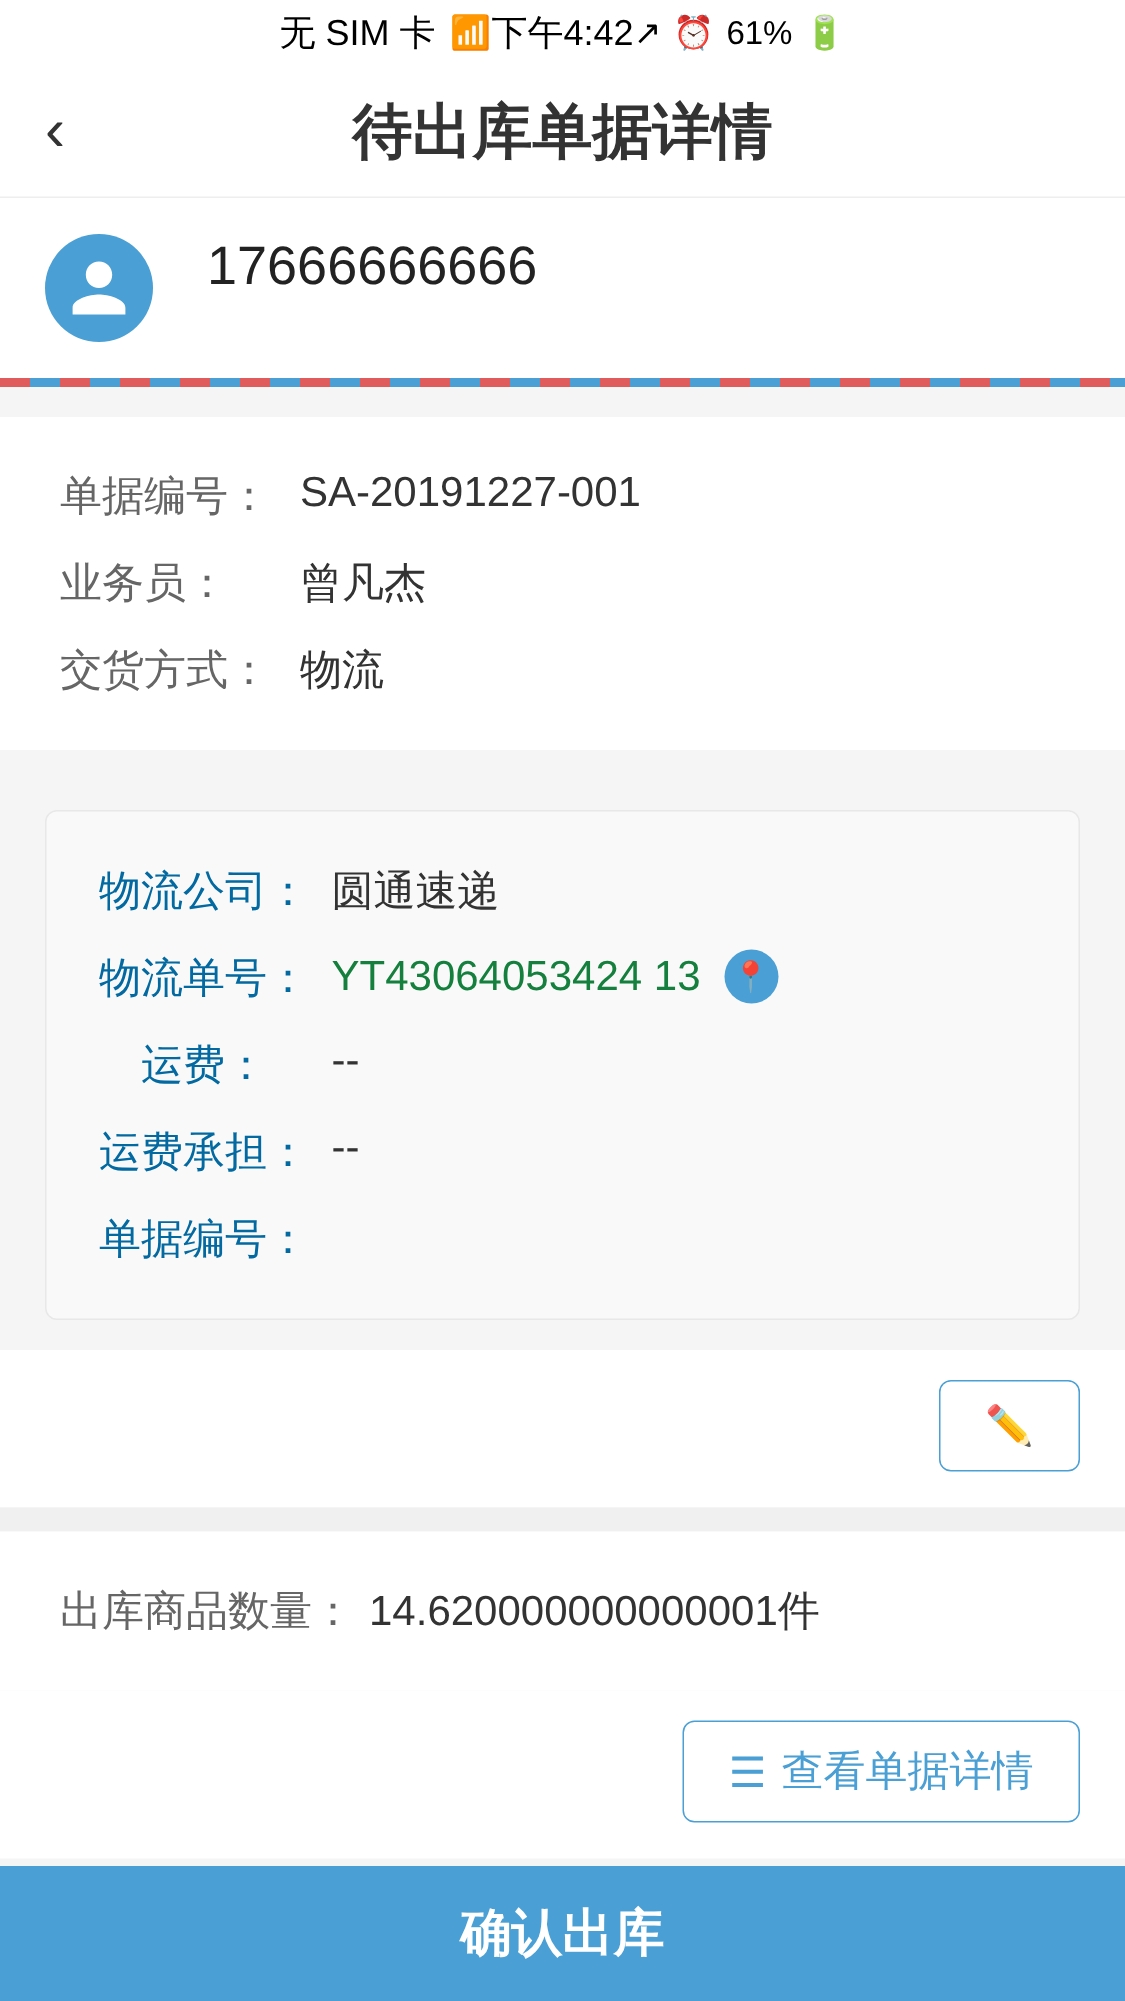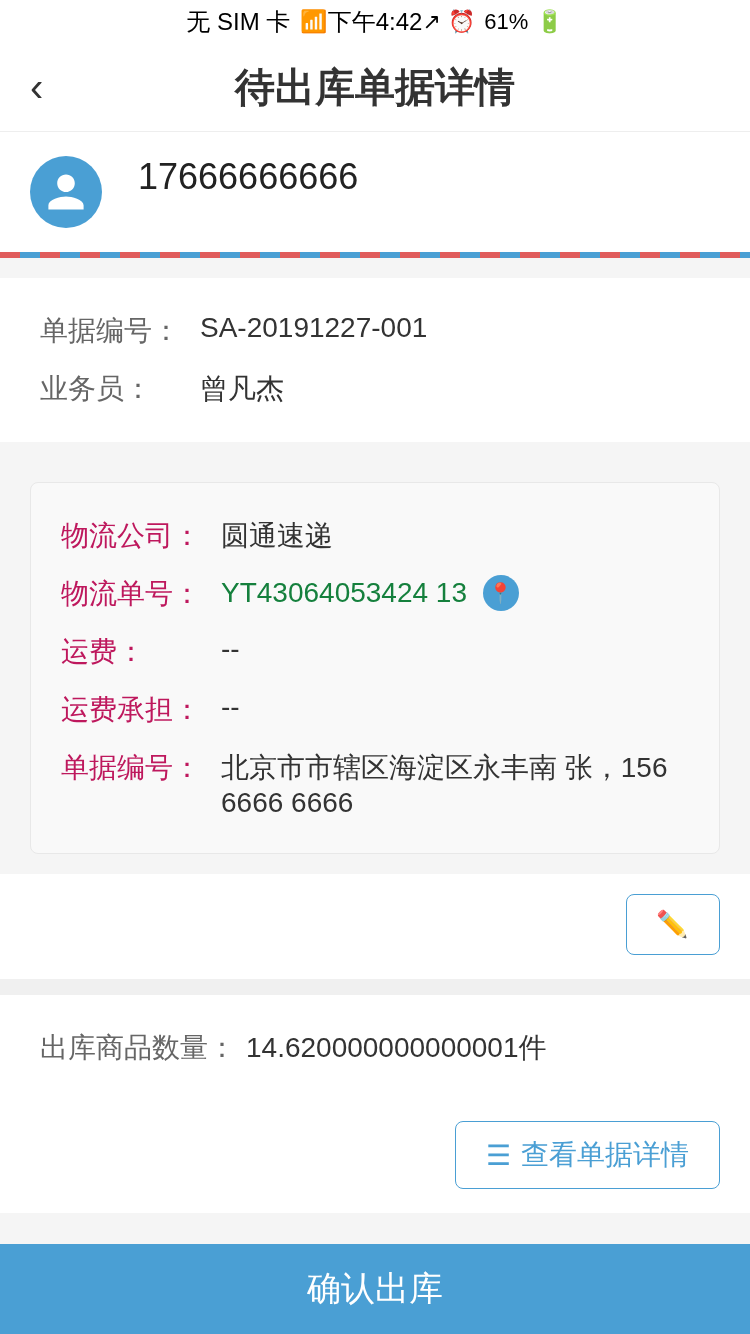--- a/index.html
+++ b/index.html
@@ -121,23 +121,23 @@
       margin: 20px 30px;
       padding: 24px 30px;
     }
     .logistics-row {
       display: flex;
       align-items: flex-start;
       padding: 10px 0;
       font-size: 28px;
     }
     .logistics-label {
-      color: #be185d;
+      color: #0369a1;
       min-width: 160px;
-      text-align: left;
+      text-align: center;
       padding-right: 10px;
       flex-shrink: 0;
     }
     .logistics-value {
       color: #333;
       flex: 1;
       display: flex;
       align-items: center;
       gap: 16px;
     }
@@ -225,21 +225,21 @@
       background: #4a9fd4;
       height: 90px;
       display: flex;
       align-items: center;
       justify-content: center;
       cursor: pointer;
     }
     .confirm-btn-text {
       color: #fff;
       font-size: 34px;
-      font-weight: 400;
+      font-weight: 700;
     }
 
     .page-wrapper {
       display: flex;
       flex-direction: column;
       min-height: 1334px;
       padding-bottom: 90px;
     }
   </style>
 </head>
@@ -279,20 +279,24 @@
 
   <div class="info-section">
     <div class="info-row">
       <span class="info-label">单据编号：</span>
       <span class="info-value">SA-20191227-001</span>
     </div>
     <div class="info-row">
       <span class="info-label">业务员：</span>
       <span class="info-value">曾凡杰</span>
     </div>
+    <div class="info-row">
+      <span class="info-label">交货方式：</span>
+      <span class="info-value">物流</span>
+    </div>
   </div>
 
   <div class="logistics-card">
     <div class="logistics-row">
       <span class="logistics-label">物流公司：</span>
       <span class="logistics-value">圆通速递</span>
     </div>
     <div class="logistics-row">
       <span class="logistics-label">物流单号：</span>
       <span class="logistics-value">
@@ -303,21 +307,20 @@
     <div class="logistics-row">
       <span class="logistics-label">运费：</span>
       <span class="logistics-value">--</span>
     </div>
     <div class="logistics-row">
       <span class="logistics-label">运费承担：</span>
       <span class="logistics-value">--</span>
     </div>
     <div class="logistics-row">
       <span class="logistics-label">单据编号：</span>
-      <span class="logistics-value">北京市市辖区海淀区永丰南  张，156 6666 6666</span>
     </div>
   </div>
 
   <div class="edit-btn-container">
     <button class="edit-btn">
       <span class="edit-btn-icon">✏️</span>
     </button>
   </div>
 
   <div class="section-divider"></div>

